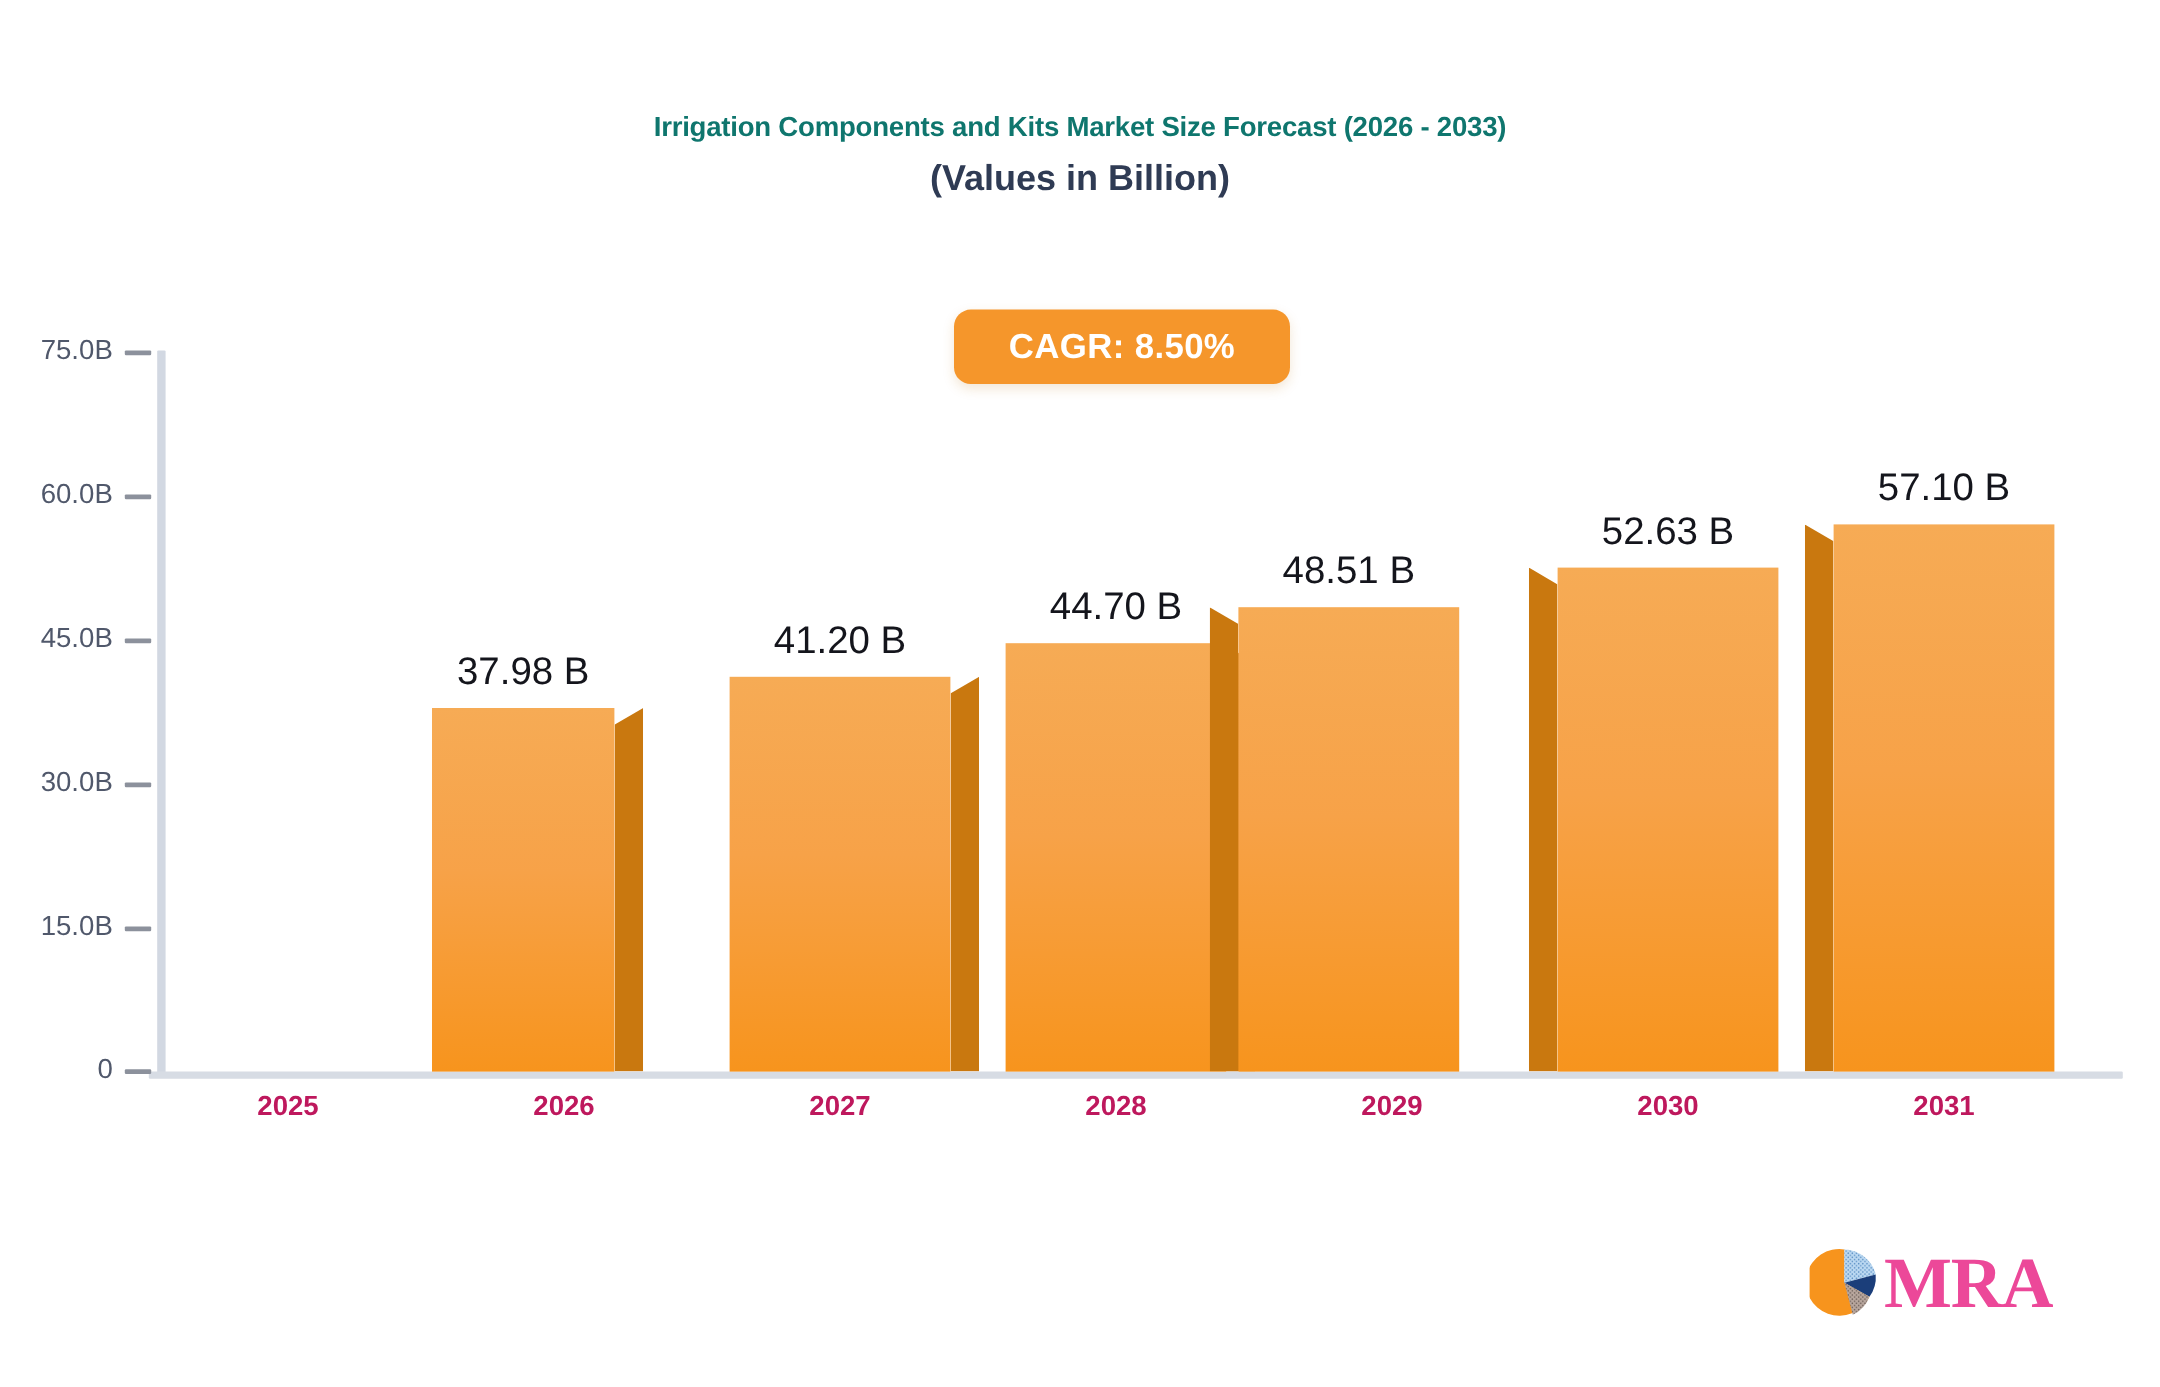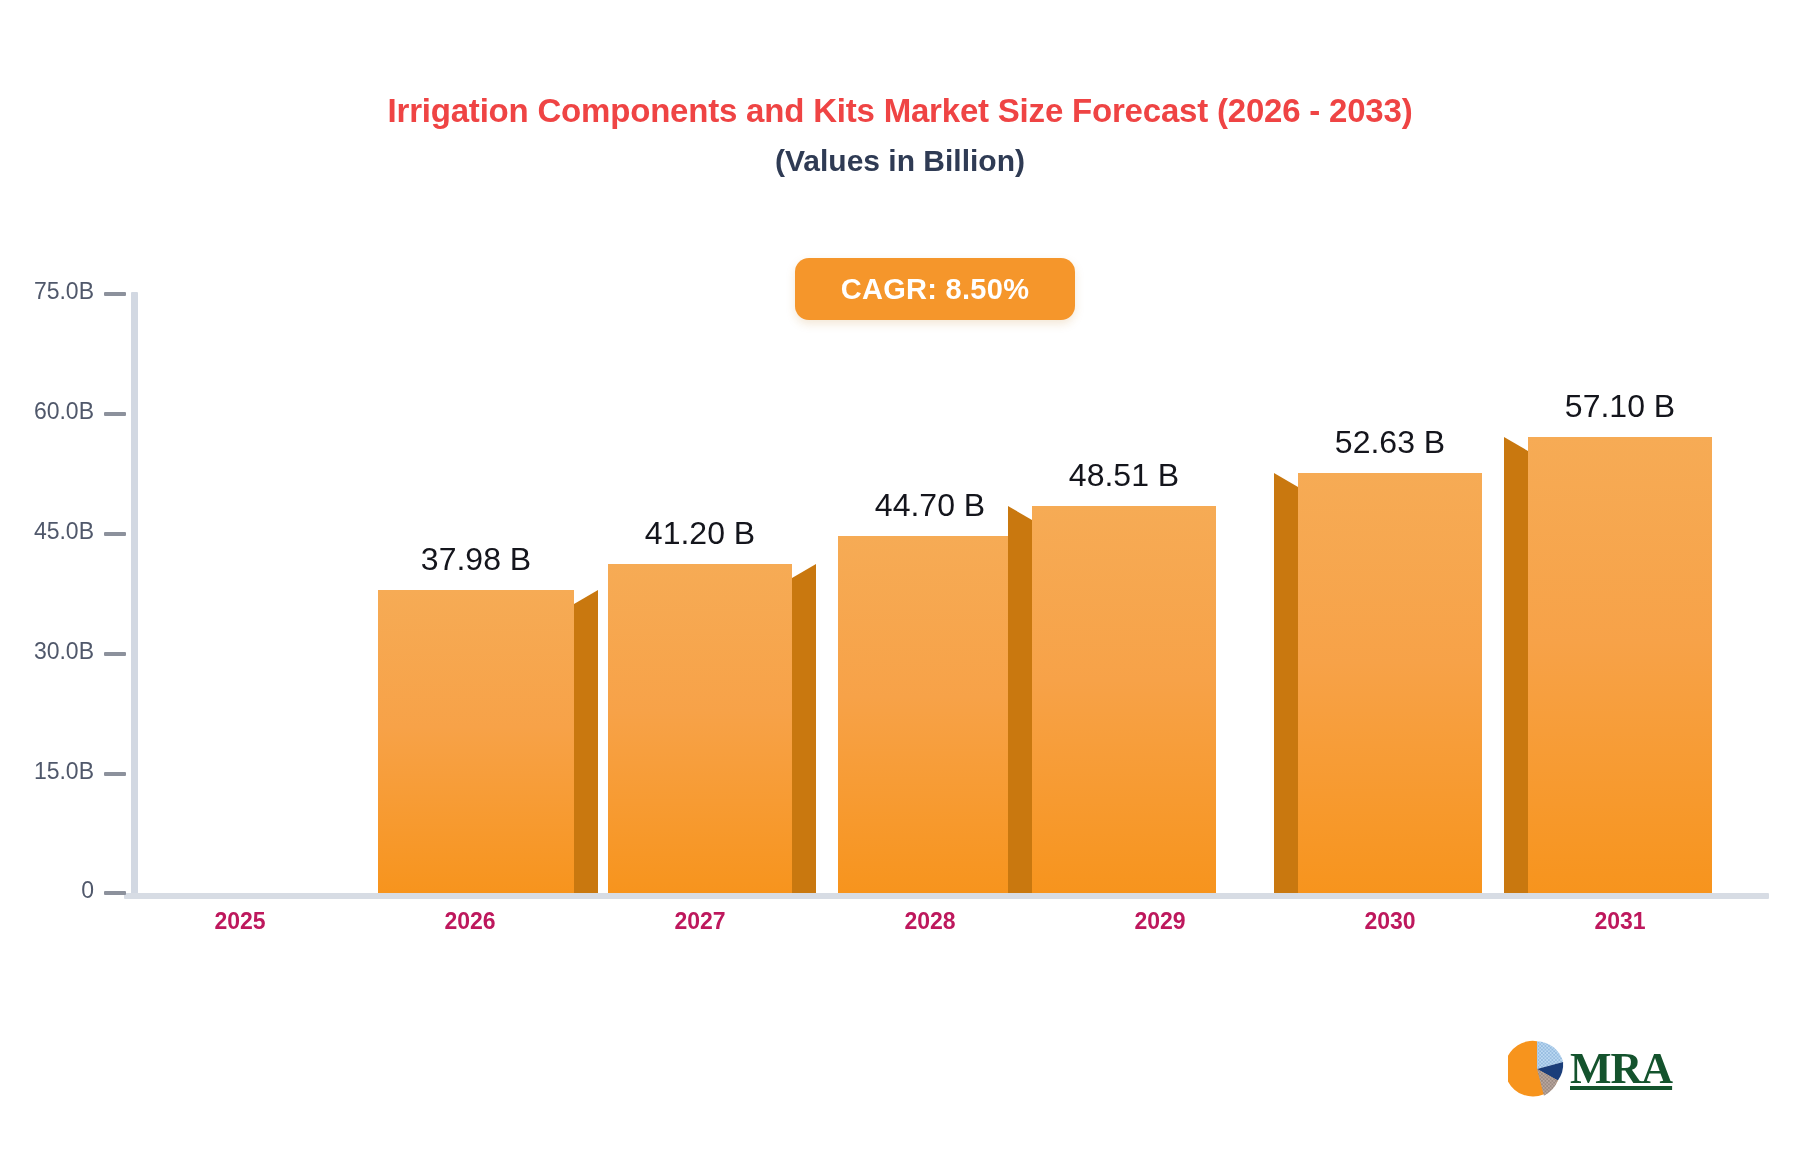--- a/index.html
+++ b/index.html
@@ -24,23 +24,23 @@
 
   
   .title-block {
     position: absolute;
     top: 92px;
     left: 0;
     width: 1800px;
     text-align: center;
   }
   .chart-title {
-    font-size: 33px;
-    font-weight: bold;
-    color: #ef4444;
+    font-size: 23px;
+    font-weight: bold;
+    color: #0f766e;
     letter-spacing: -0.2px;
     line-height: 1.15;
     margin: 0;
     font-family: "Liberation Sans", sans-serif;
   }
   .chart-subtitle {
     margin: 14px 0 0 0;
     font-size: 30px;
     font-weight: bold;
     color: #2f3b54;
@@ -179,26 +179,25 @@
     align-items: center;
     gap: 4px;
   }
   .logo-mark {
     width: 58px;
     height: 58px;
     display: block;
   }
   .logo-text {
     font-family: "Liberation Serif", serif;
-    font-size: 44px;
-    font-weight: bold;
-    color: #14532d;
+    font-size: 60px;
+    font-weight: bold;
+    color: #ec4899;
     line-height: 0.95;
     letter-spacing: -1px;
-    text-decoration: underline;
   }
 </style>
 </head>
 <body>
 
 <div class="canvas">
 
   <div class="title-block">
     <h1 class="chart-title">Irrigation Components and Kits Market Size Forecast (2026 - 2033)</h1>
     <p class="chart-subtitle">(Values in Billion)</p>
@@ -221,21 +220,21 @@
     <div class="y-tick-label" style="top:398px;">60.0B</div>
     <div class="y-tick-label" style="top:518px;">45.0B</div>
     <div class="y-tick-label" style="top:638px;">30.0B</div>
     <div class="y-tick-label" style="top:758px;">15.0B</div>
     <div class="y-tick-label" style="top:877px;">0</div>
   </div>
 
   <div class="bars-layer">
 
 
-    <div class="bar-group" style="left:378px; width:196px; height:303px;">
+    <div class="bar-group" style="left:360px; width:152px; height:303px;">
       <div class="bar-side right" style="height:303px;"></div>
       <div class="bar-face" style="height:303px;"></div>
       <div class="bar-label" style="bottom:315px;">37.98 B</div>
     </div>
 
     <div class="bar-group" style="left:608px; width:184px; height:417px;">
       <div class="bar-side right" style="height:329px;"></div>
       <div class="bar-face" style="height:329px;"></div>
       <div class="bar-label" style="bottom:341px;">41.20 B</div>
     </div>

